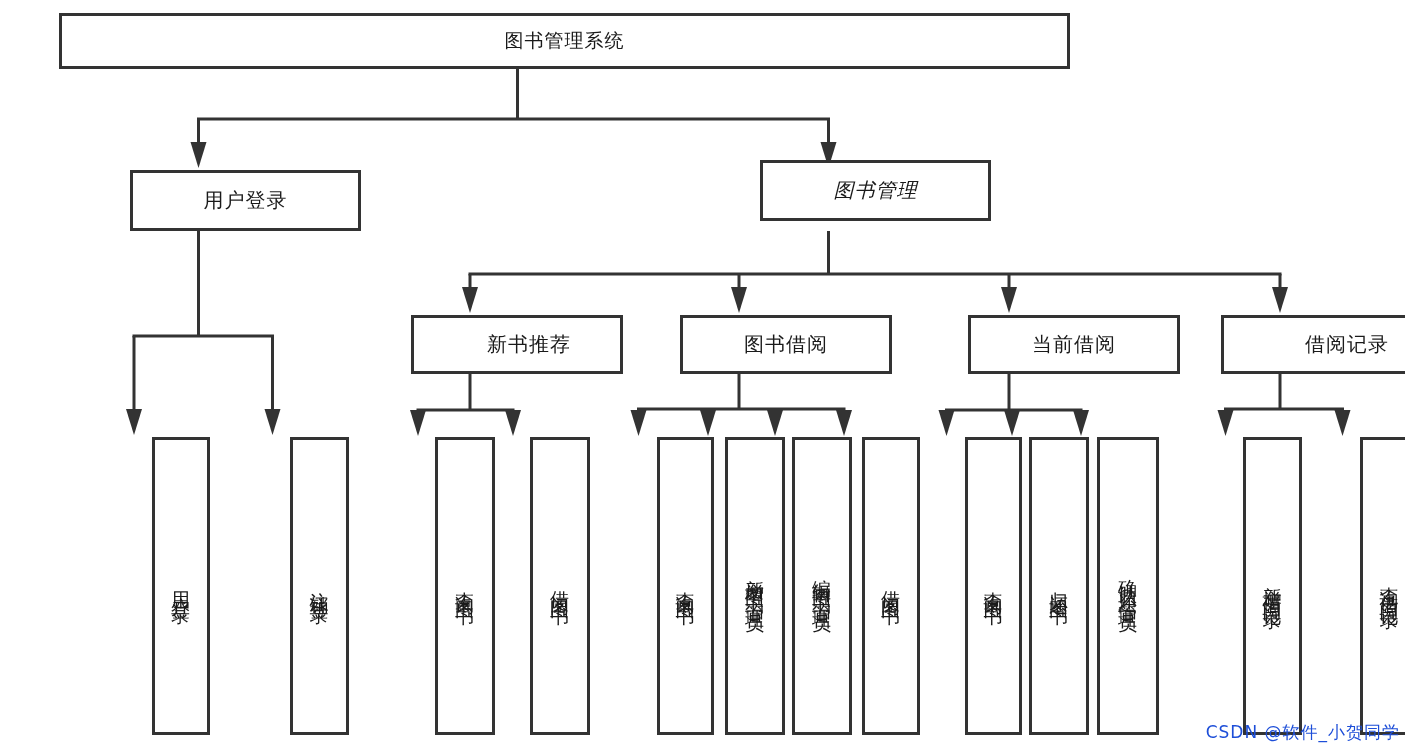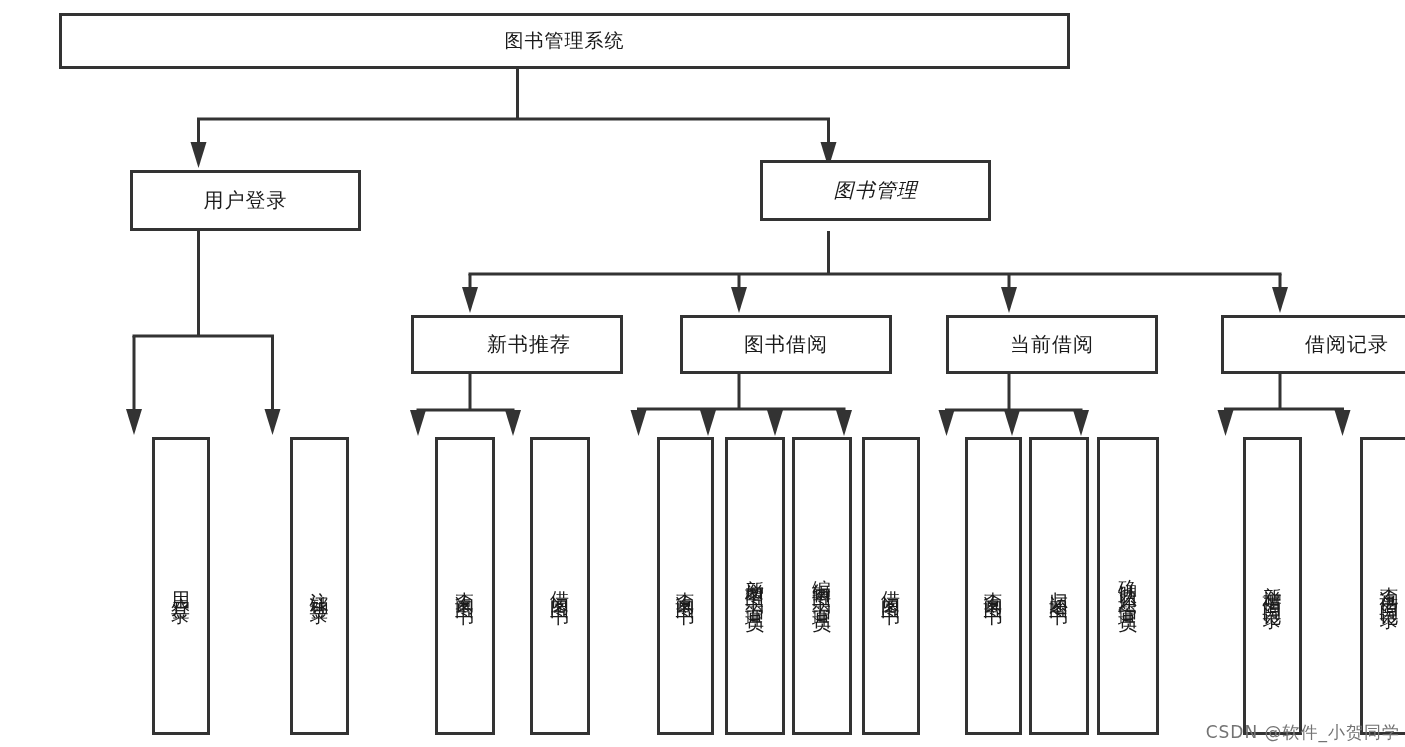--- a/index.html
+++ b/index.html
@@ -42,21 +42,21 @@
     font-size: 19px;
     letter-spacing: 5px;
     line-height: 1;
     white-space: nowrap;
   }
   .watermark {
     position: absolute;
     right: 5px;
     bottom: 3px;
     font-size: 17px;
-    color: #737373;
+    color: #1d4ed8;
     letter-spacing: 1px;
     white-space: nowrap;
   }
 </style>
 </head>
 <body>
 
 <div class="canvas">
 
   <svg class="connectors" viewBox="0 0 1405 747" xmlns="http://www.w3.org/2000/svg">
@@ -147,21 +147,21 @@
   <div class="box" style="left:713px; top:160px; width:231px; height:61px;font-style:italic;">
     <span class="hlabel">图书管理</span>
   </div>
 
   <div class="box" style="left:364px; top:315px; width:212px; height:59px;padding-left:24px;">
     <span class="hlabel">新书推荐</span>
   </div>
   <div class="box" style="left:633px; top:315px; width:212px; height:59px;">
     <span class="hlabel">图书借阅</span>
   </div>
-  <div class="box" style="left:899px; top:315px; width:212px; height:59px;">
+  <div class="box" style="left:921px; top:315px; width:212px; height:59px;">
     <span class="hlabel">当前借阅</span>
   </div>
   <div class="box" style="left:1174px; top:315px; width:252px; height:59px;">
     <span class="hlabel">借阅记录</span>
   </div>
 
   <div class="box leaf" style="left:105px; top:437px; width:58px; height:298px;">
     <span class="vlabel">用户登录</span>
   </div>
   <div class="box leaf" style="left:243px; top:437px; width:59px; height:298px;">

